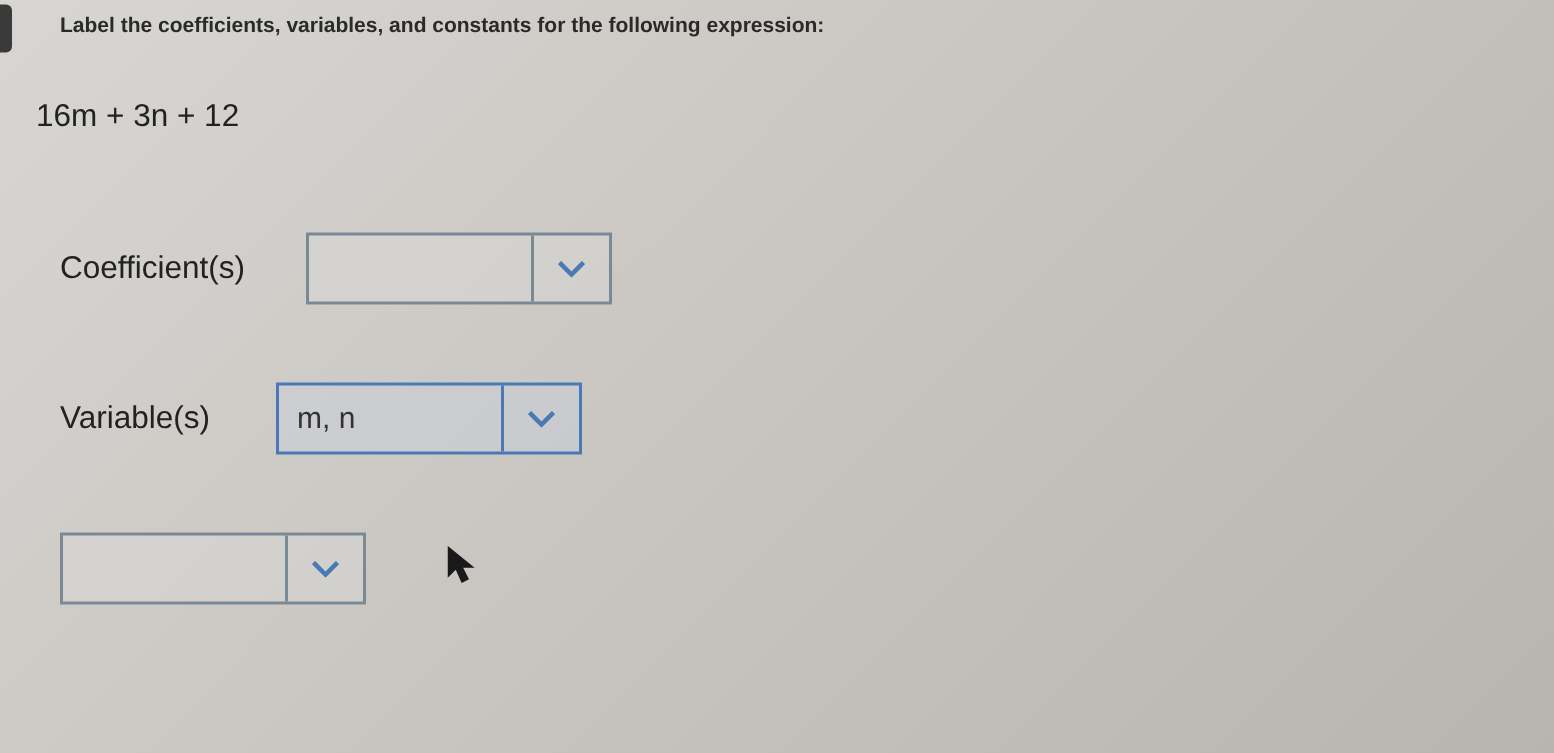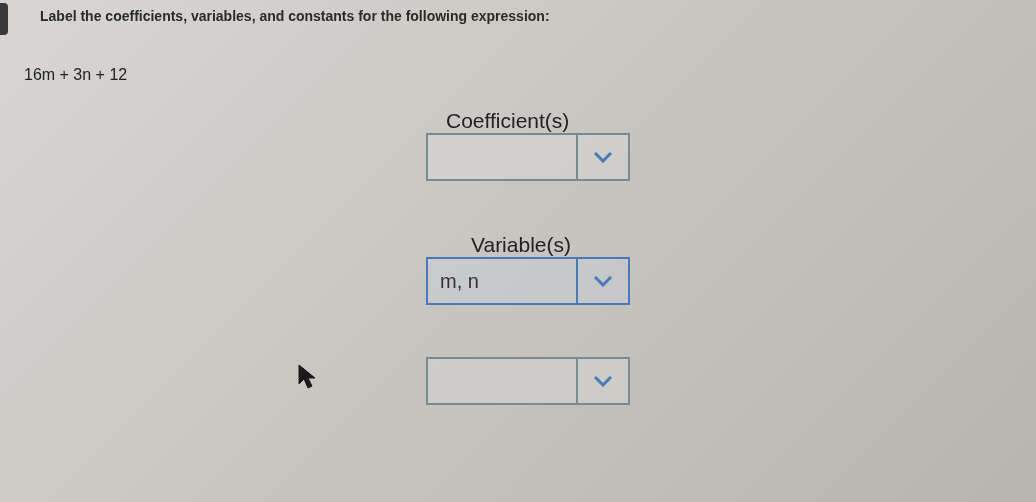--- a/index.html
+++ b/index.html
@@ -27,43 +27,41 @@
     .content {
       padding: 8px 20px 20px 40px;
     }
     .prompt {
       font-size: 14px;
       font-weight: 600;
       color: #2a2a2a;
       margin-bottom: 42px;
     }
     .expression {
-      font-size: 16px;
+      font-size: 21px;
       font-weight: 400;
       color: #222;
-      margin-bottom: 25px;
+      margin-bottom: 65px;
       margin-left: -16px;
     }
     .field-row {
       display: flex;
       align-items: center;
       margin-bottom: 52px;
       position: relative;
-      flex-direction: column;
     }
     .field-label {
       font-size: 21px;
       font-weight: 400;
       color: #222;
       margin-right: 14px;
       min-width: 150px;
     }
     .field-label.var {
       min-width: 130px;
-      text-align: center;
     }
     .field-label.const {
       min-width: 135px;
     }
     .dropdown {
       display: flex;
       align-items: flex-start;
       height: 48px;
       border: 2px solid #7a8a95;
       background: rgba(220,220,218,0.4);

